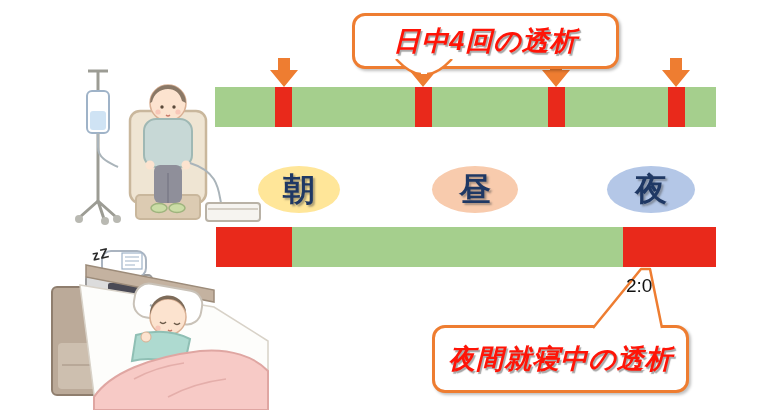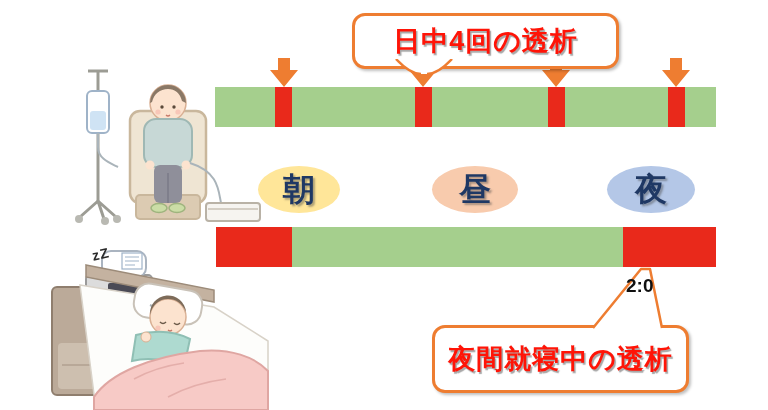--- a/index.html
+++ b/index.html
@@ -2,30 +2,30 @@
 <html><head>
 <meta charset="utf-8">
 <style>
   html,body{margin:0;padding:0;}
   body{font-family:"Liberation Sans","DejaVu Sans",sans-serif;}
   #canvas{position:relative;width:768px;height:410px;background:#ffffff;overflow:hidden;}
   .bar{position:absolute;}
   .seg{position:absolute;top:0;height:100%;}
   .callout{position:absolute;background:#ffffff;border:3px solid #EE7D31;border-radius:13px;
            display:flex;align-items:center;justify-content:center;
-           box-shadow:2px 2px 3px rgba(0,0,0,0.25);z-index:3;}
+           box-shadow:2px 2px 3px rgba(0,0,0,0.25);z-index:3;font-style:italic;}
   .callout .txt{color:#FF1407;font-weight:bold;font-size:27px;letter-spacing:1px;
                 text-shadow:1.5px 1.5px 1px rgba(0,0,0,0.35);white-space:nowrap;}
   .period{position:absolute;top:166px;height:47px;border-radius:50%;
           display:flex;align-items:center;justify-content:center;
           color:#1F3864;font-size:32px;font-weight:bold;
           text-shadow:2px 2px 2px rgba(70,70,70,0.45);}
   .arrow-svg{position:absolute;z-index:2;}
   #top-tail,#bottom-tail{position:absolute;z-index:4;}
-  #time-label{position:absolute;left:626px;top:275px;font-size:19px;font-weight:bold;
+  #time-label{position:absolute;left:626px;top:275px;font-size:19px;font-weight:normal;
               color:#101010;z-index:5;}
   #sleep-marks{position:absolute;left:92px;top:246px;font-size:14px;font-weight:bold;
                color:#2a2a2a;transform:rotate(-12deg);z-index:2;letter-spacing:1px;}
   .illu{position:absolute;}
 </style>
 </head>
 <body>
 
 <div id="canvas">
 

